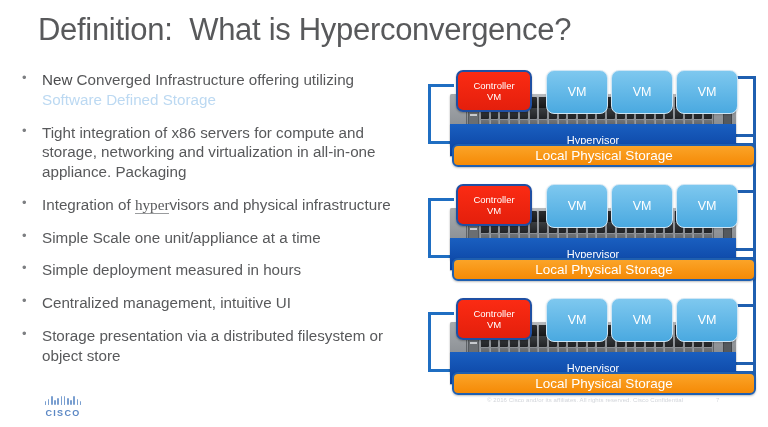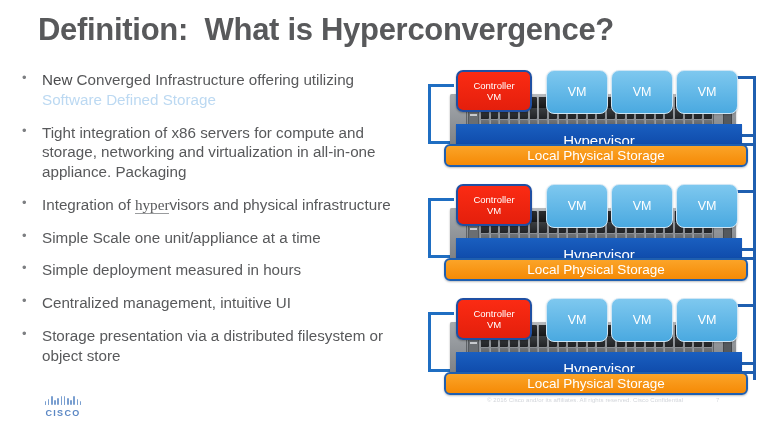--- a/index.html
+++ b/index.html
@@ -11,21 +11,21 @@
     position:relative;
     color:#58595b;
   }
   .slide{position:absolute;inset:0;background:#fff;}
 
   
   .title{
     position:absolute;
     left:38px; top:12px;
     font-size:31px;
-    font-weight:bold;
+    font-weight:normal;
     color:#58595b;
     letter-spacing:-0.3px;
     white-space:pre;
     text-align:right;
   }
 
   
   .bullets{
     position:absolute;
     left:18px; top:70px;
@@ -232,33 +232,33 @@
     border-radius:8px;
     color:#fff;
     font-size:12.5px;
     display:flex;align-items:center;justify-content:center;
     box-shadow:0 1px 2px rgba(0,0,0,.18);
   }
 
   
   .hyper{
     position:absolute;
-    left:28px; top:64px;
+    left:22px; top:64px;
     width:286px; height:32px;
     background:linear-gradient(180deg,#1a5fc0 0%,#0a41a0 100%);
     color:#fff;
-    font-size:15px;
+    font-size:11px;
     display:flex;align-items:center;justify-content:center;
     box-shadow:0 1px 1px rgba(0,0,0,.25);
   }
 
   
   .storage{
     position:absolute;
-    left:16px; top:84px;
+    left:24px; top:84px;
     width:304px; height:23px;
     background:linear-gradient(180deg,#fba428 0%,#f58a06 100%);
     border:2px solid #1f5fb0;
     border-radius:6px;
     color:#fff;
     font-size:13.5px;
     display:flex;align-items:center;justify-content:center;
     box-shadow:0 1px 2px rgba(0,0,0,.25);
     box-sizing:border-box;
   }

